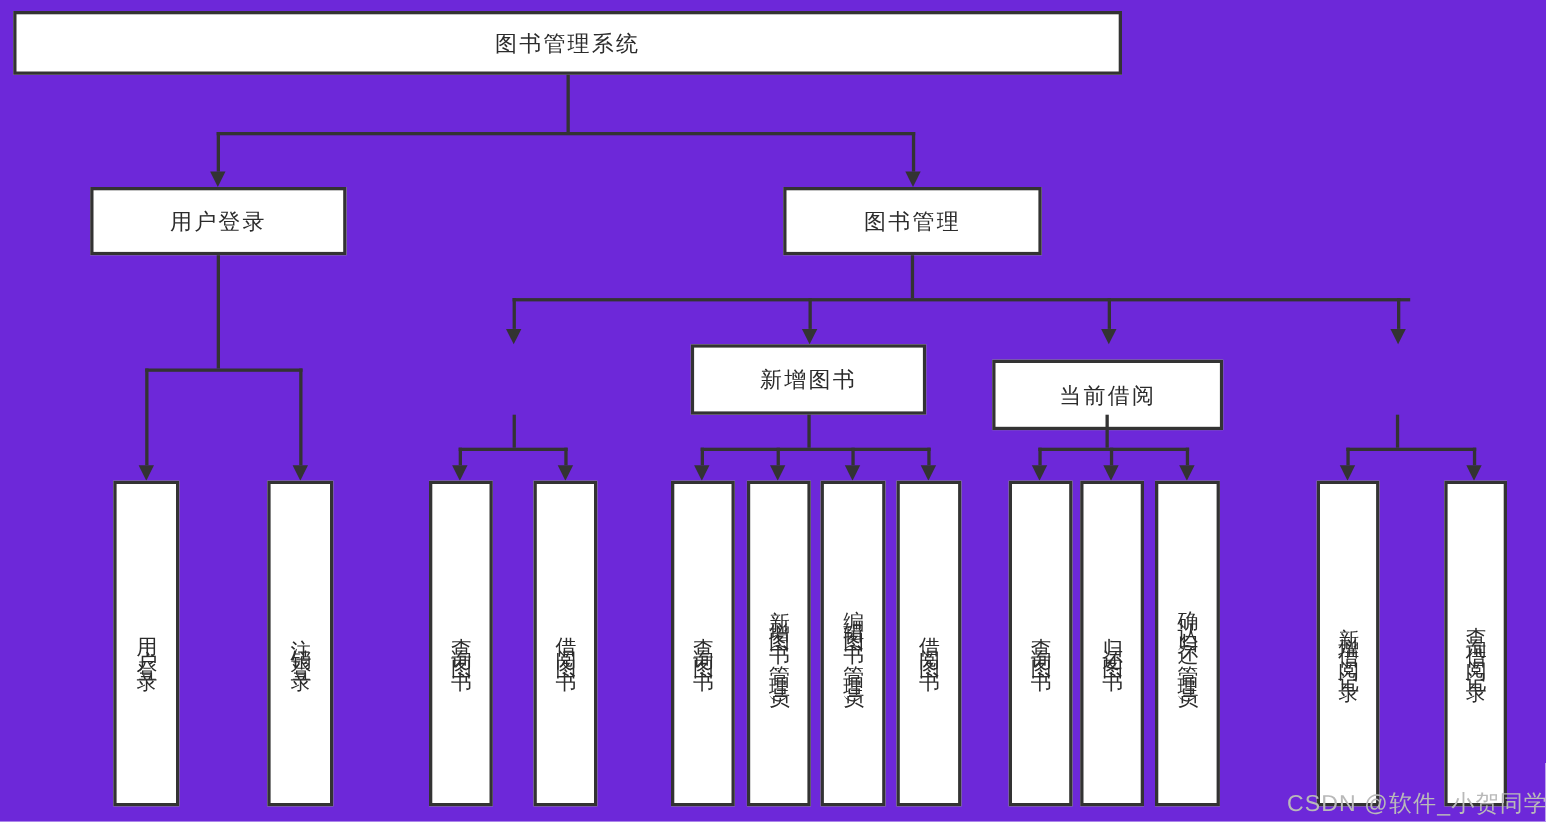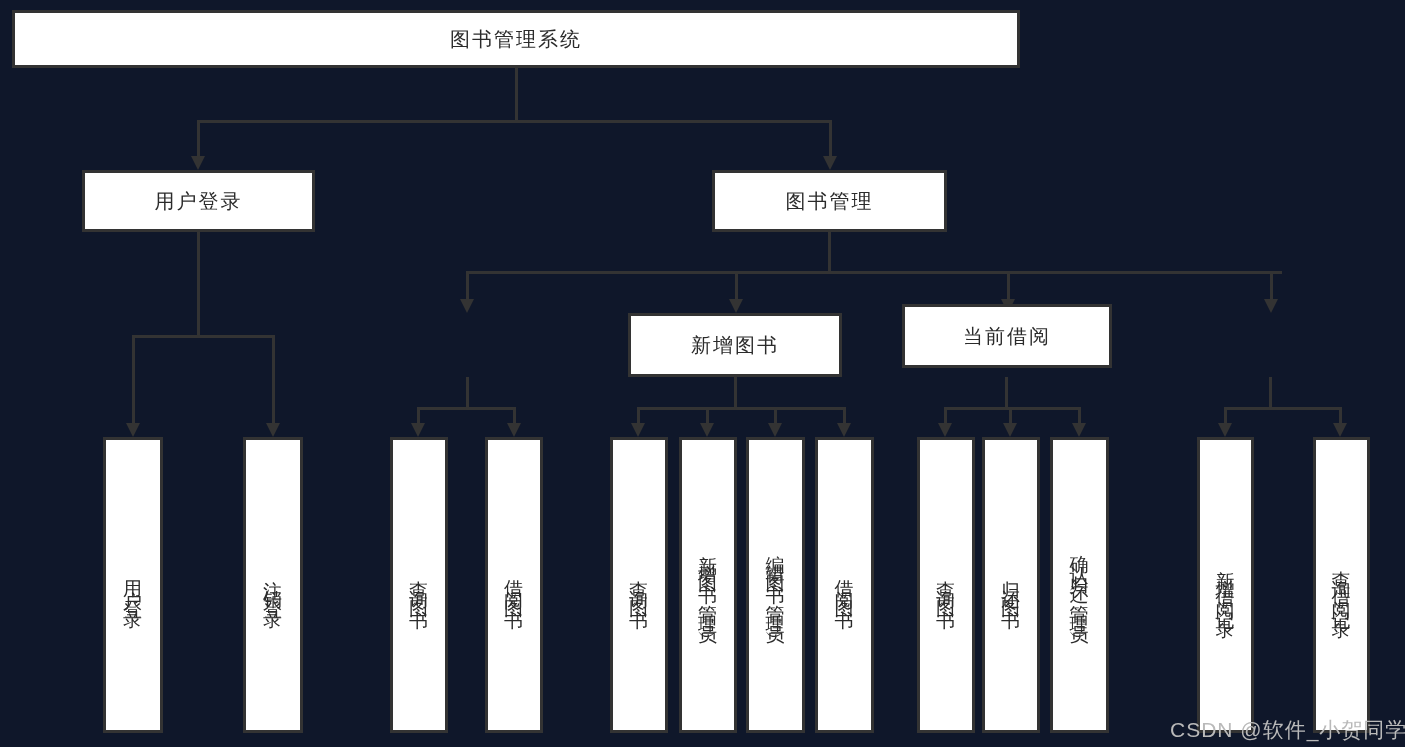--- a/index.html
+++ b/index.html
@@ -1,19 +1,19 @@
 <!DOCTYPE html>
 <html><head>
 <meta charset="utf-8">
 <style>
   html,body{margin:0;padding:0;background:#ffffff;}
   #canvas{
     position:relative;
     width:1405px;height:747px;
-    background:#0f172a;
+    background:#6d28d9;
     font-family:"Liberation Sans","DejaVu Sans",sans-serif;
     overflow:hidden;
   }
   .node{
     position:absolute;
     border:3px solid #333333;
     background:#ffffff;
     display:flex;align-items:center;justify-content:center;
     font-size:20px;letter-spacing:2px;color:#2b2b2b;
     box-sizing:content-box;
@@ -86,21 +86,21 @@
   <div class="vl" style="left:735px;top:271px;height:28px;"></div>
   <div class="ar" style="left:729px;top:299px;"></div>
   <div class="vl" style="left:1007px;top:271px;height:28px;"></div>
   <div class="ar" style="left:1001px;top:299px;"></div>
   <div class="vl" style="left:1270px;top:271px;height:28px;"></div>
   <div class="ar" style="left:1264px;top:299px;"></div>
 
   <div class="node" style="left:628px;top:313px;width:208px;height:58px;">
     <span>新增图书</span>
   </div>
-  <div class="node" style="left:902px;top:304px;width:204px;height:58px;">
+  <div class="node" style="left:902px;top:327px;width:204px;height:58px;">
     <span>当前借阅</span>
   </div>
 
   <div class="vl" style="left:466px;top:377px;height:30px;"></div>
   <div class="hl" style="left:417px;top:407px;width:99px;"></div>
   <div class="vl" style="left:417px;top:407px;height:16px;"></div>
   <div class="ar" style="left:411px;top:423px;"></div>
   <div class="vl" style="left:513px;top:407px;height:16px;"></div>
   <div class="ar" style="left:507px;top:423px;"></div>
 

